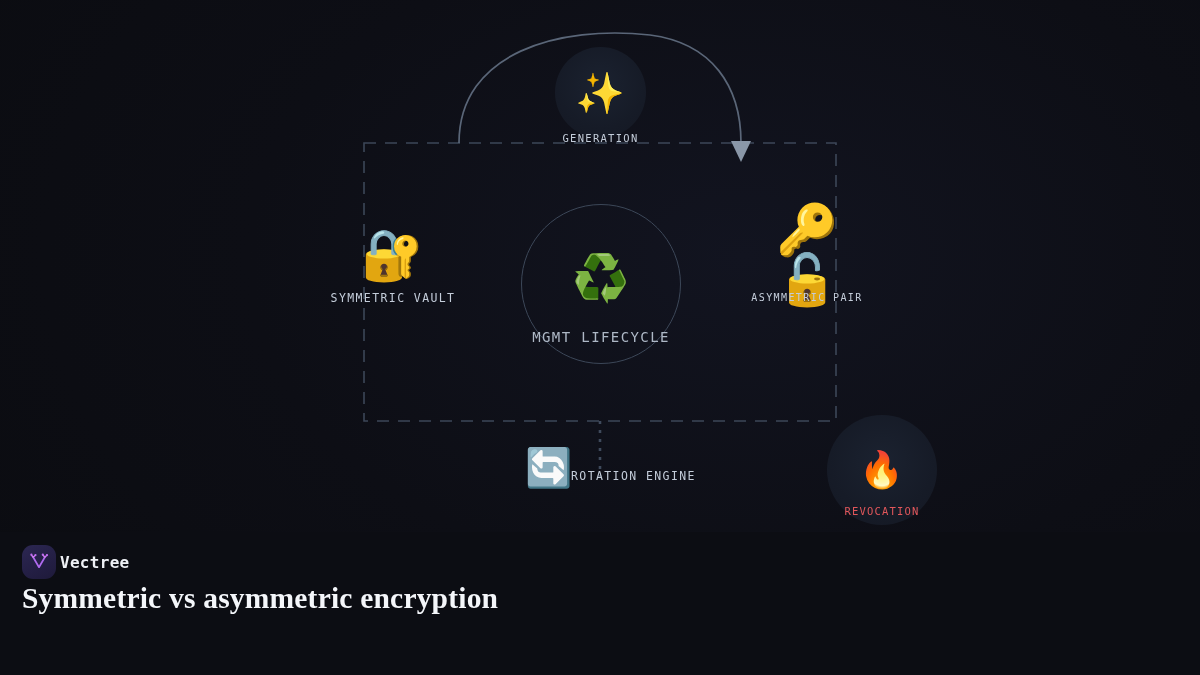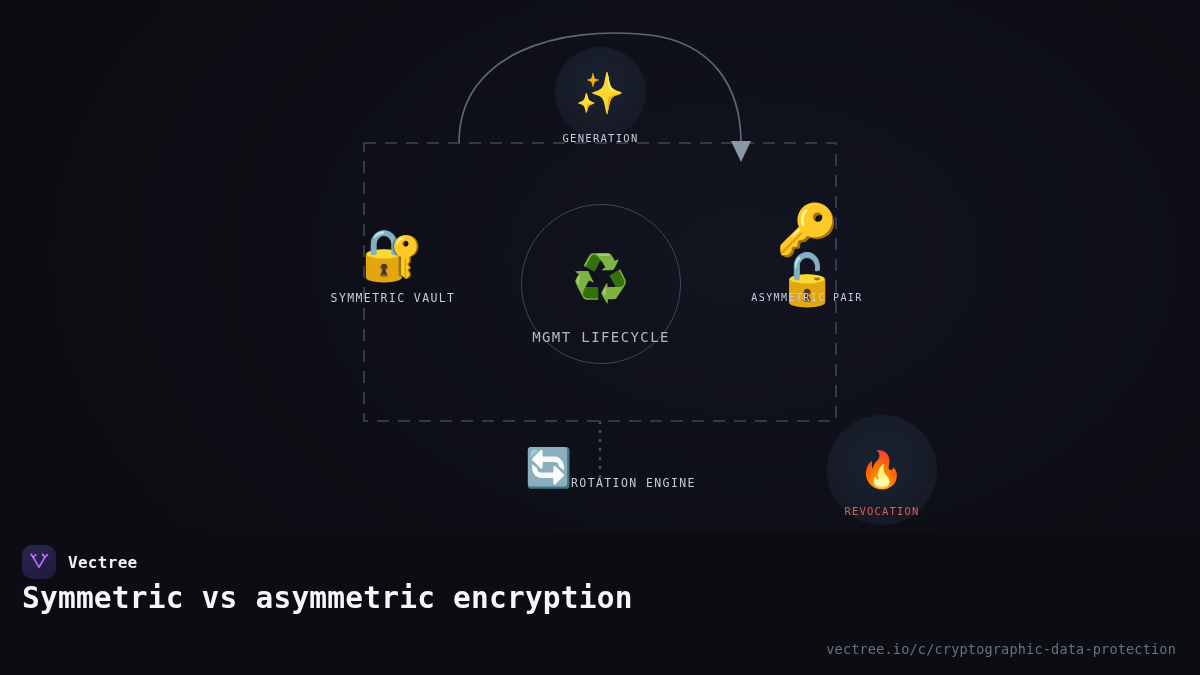--- a/index.html
+++ b/index.html
@@ -118,21 +118,21 @@
   #node-rotation {
     left: 527px; top: 446px;
     width: 44px; height: 44px;
     flex-direction: row;
   }
   #node-rotation .glyph { font-size: 38px; }
   #node-rotation .label {
     position: absolute;
     left: 44px;
     top: 14px;
-    margin-top: 16px;
+    margin-top: 9px;
     font-size: 11.5px;
   }
 
   #node-revocation {
     left: 827px; top: 415px;
     width: 110px; height: 110px;
   }
   #node-revocation .glyph { font-size: 36px; }
   #node-revocation .label {
     position: absolute;
@@ -149,21 +149,21 @@
     left: 0; top: 532px;
     width: 1200px;
     height: 143px;
     background: #0c0d13;
   }
   #brand {
     position: absolute;
     left: 22px; top: 13px;
     display: flex;
     align-items: center;
-    gap: 12px;
+    gap: 4px;
   }
   #brand-mark {
     width: 34px; height: 34px;
     border-radius: 11px;
     background: linear-gradient(150deg, #2c2752 0%, #241f45 55%, #1e1a3a 100%);
     display: flex;
     align-items: center;
     justify-content: center;
   }
   #brand-name {
@@ -174,20 +174,21 @@
   }
   #headline {
     position: absolute;
     left: 22px; top: 50px;
     font-size: 29.5px;
     font-weight: bold;
     line-height: 1.12;
     color: #f4f6fa;
     letter-spacing: 0.2px;
     max-width: 790px;
+    font-family: Liberation Serif, serif;
   }
   #headline .line { display: block; white-space: nowrap; }
   #url {
     position: absolute;
     right: 24px; bottom: 18px;
     font-size: 13.5px;
     color: #6a7081;
     letter-spacing: 0.2px;
   }
 </style>
@@ -255,17 +256,16 @@
           <circle cx="19.0" cy="4.1" r="1.1" fill="#c06cf2"></circle>
         </svg>
       </div>
       <span id="brand-name">Vectree</span>
     </div>
 
     <div id="headline">
       <span class="line">Symmetric vs asymmetric encryption</span>
     </div>
 
-    <div id="url">vectree.io/c/cryptographic-data-protection</div>
 
   </div>
 
 </div>
 
 </body></html>

